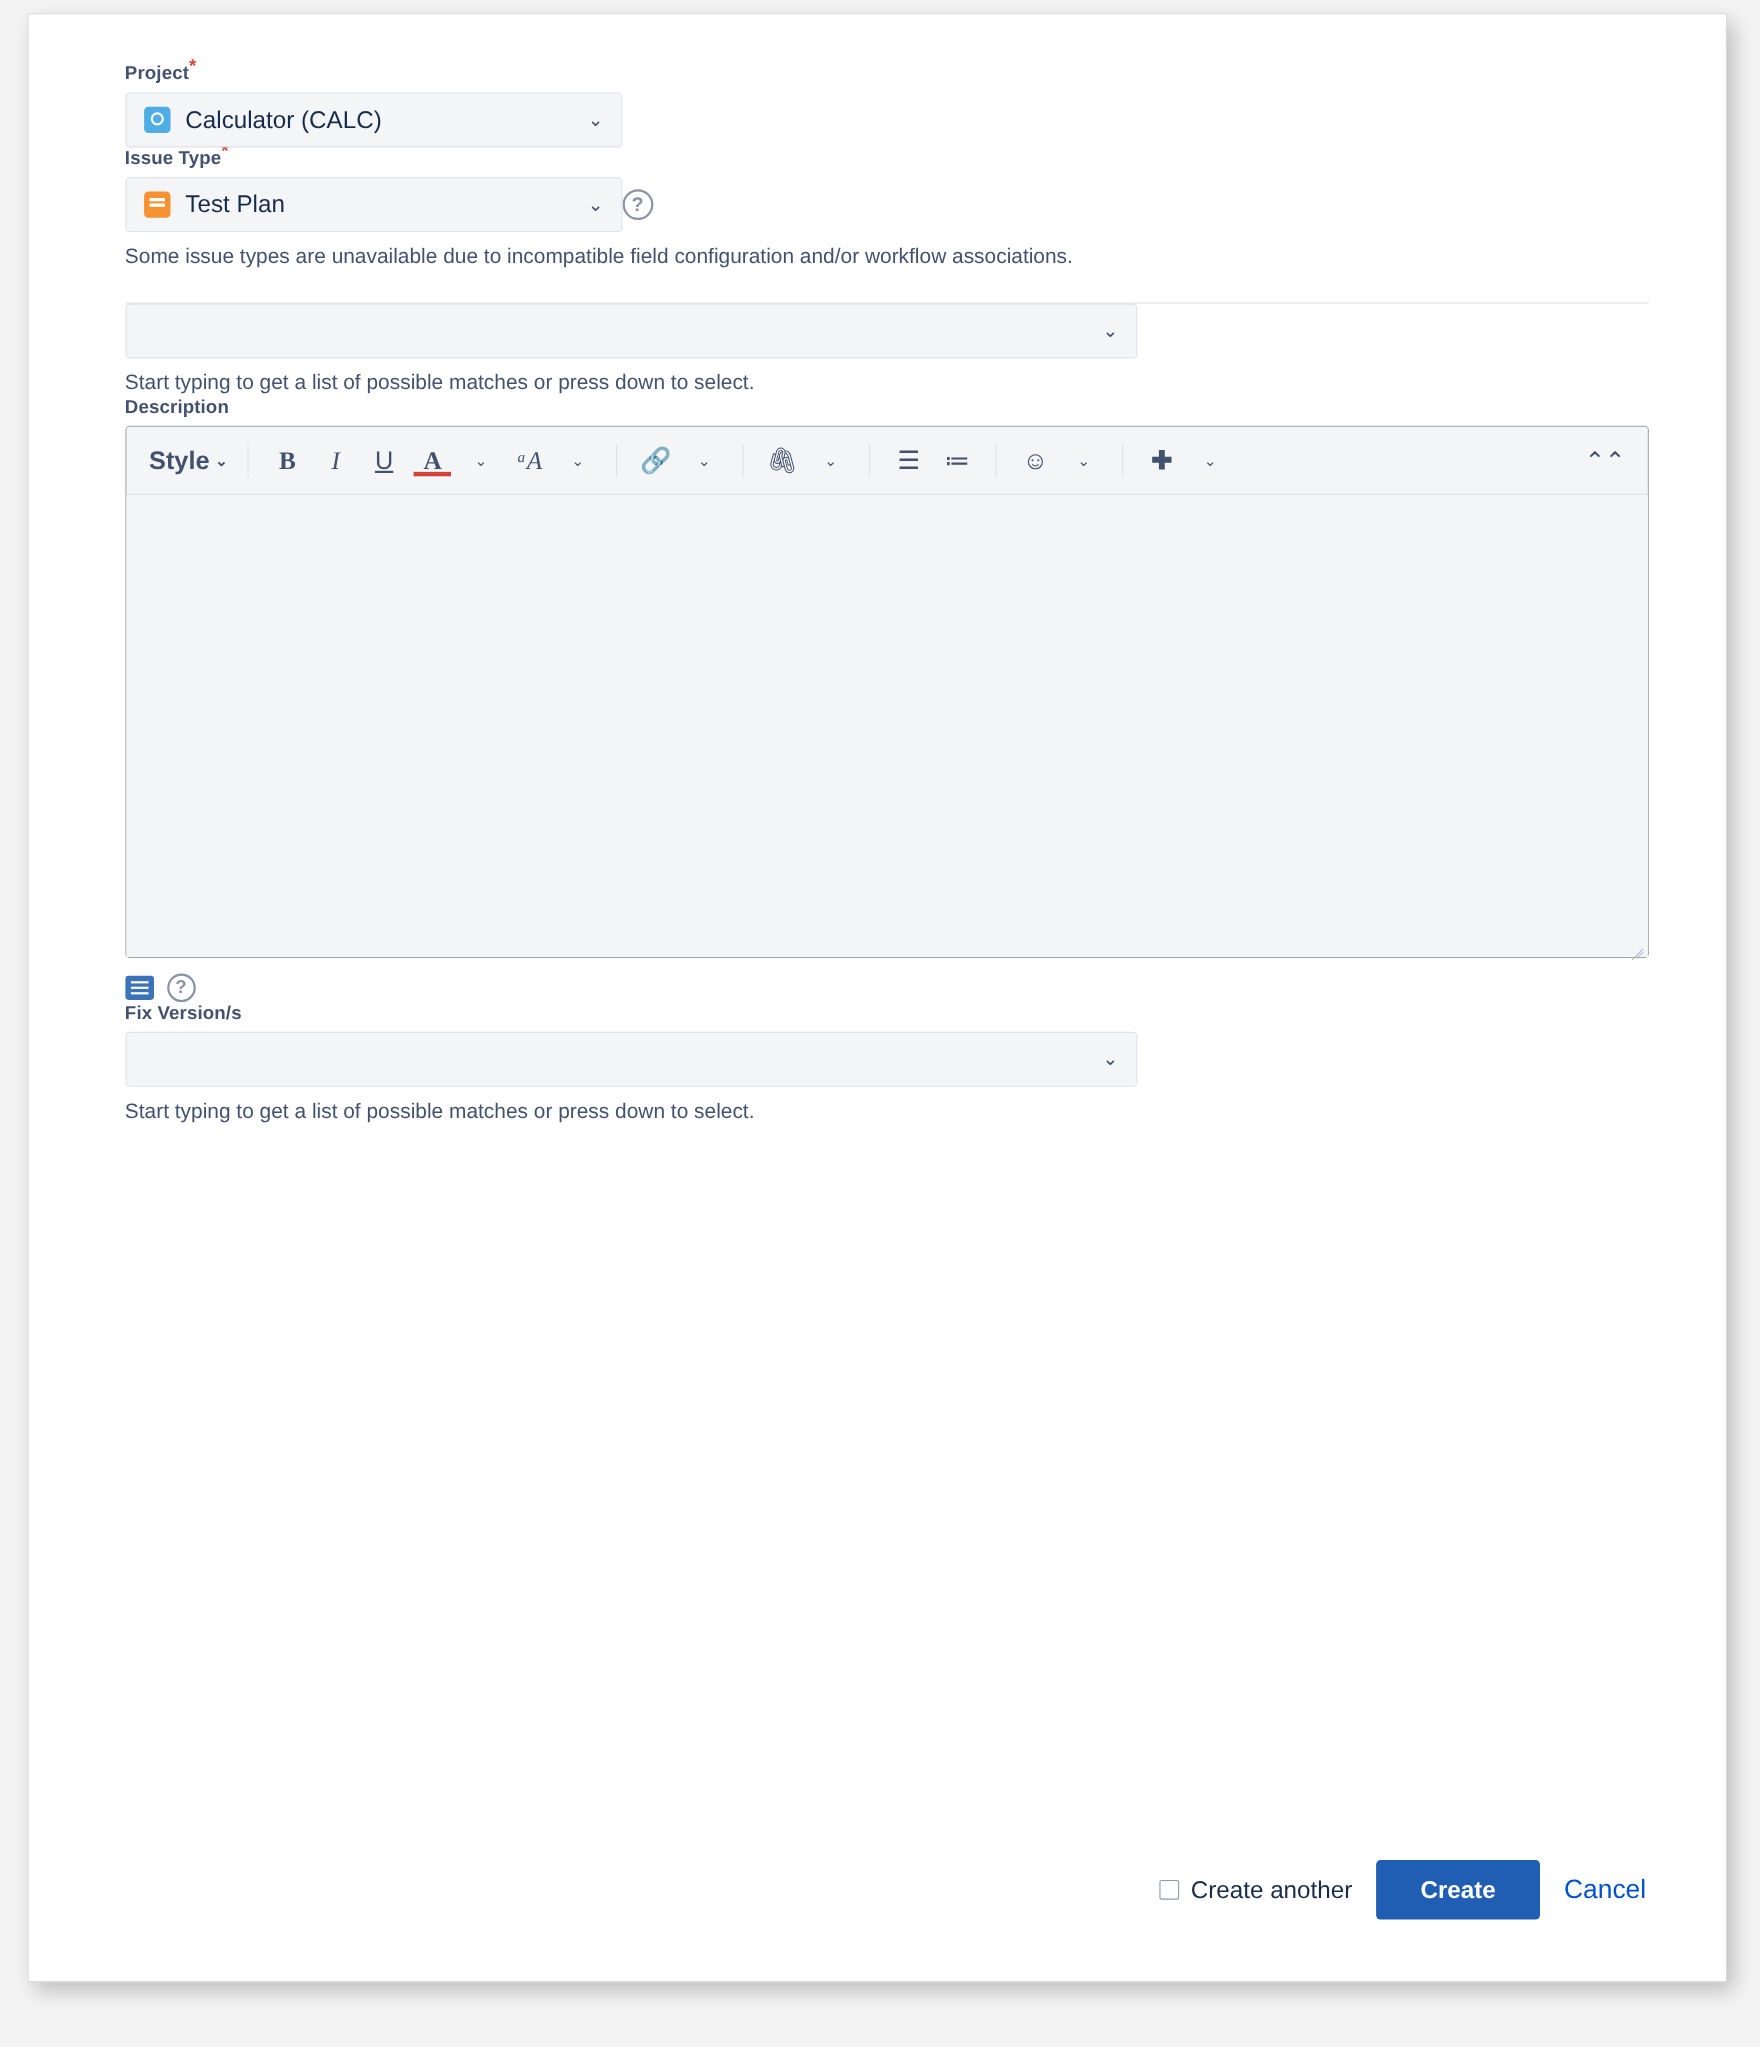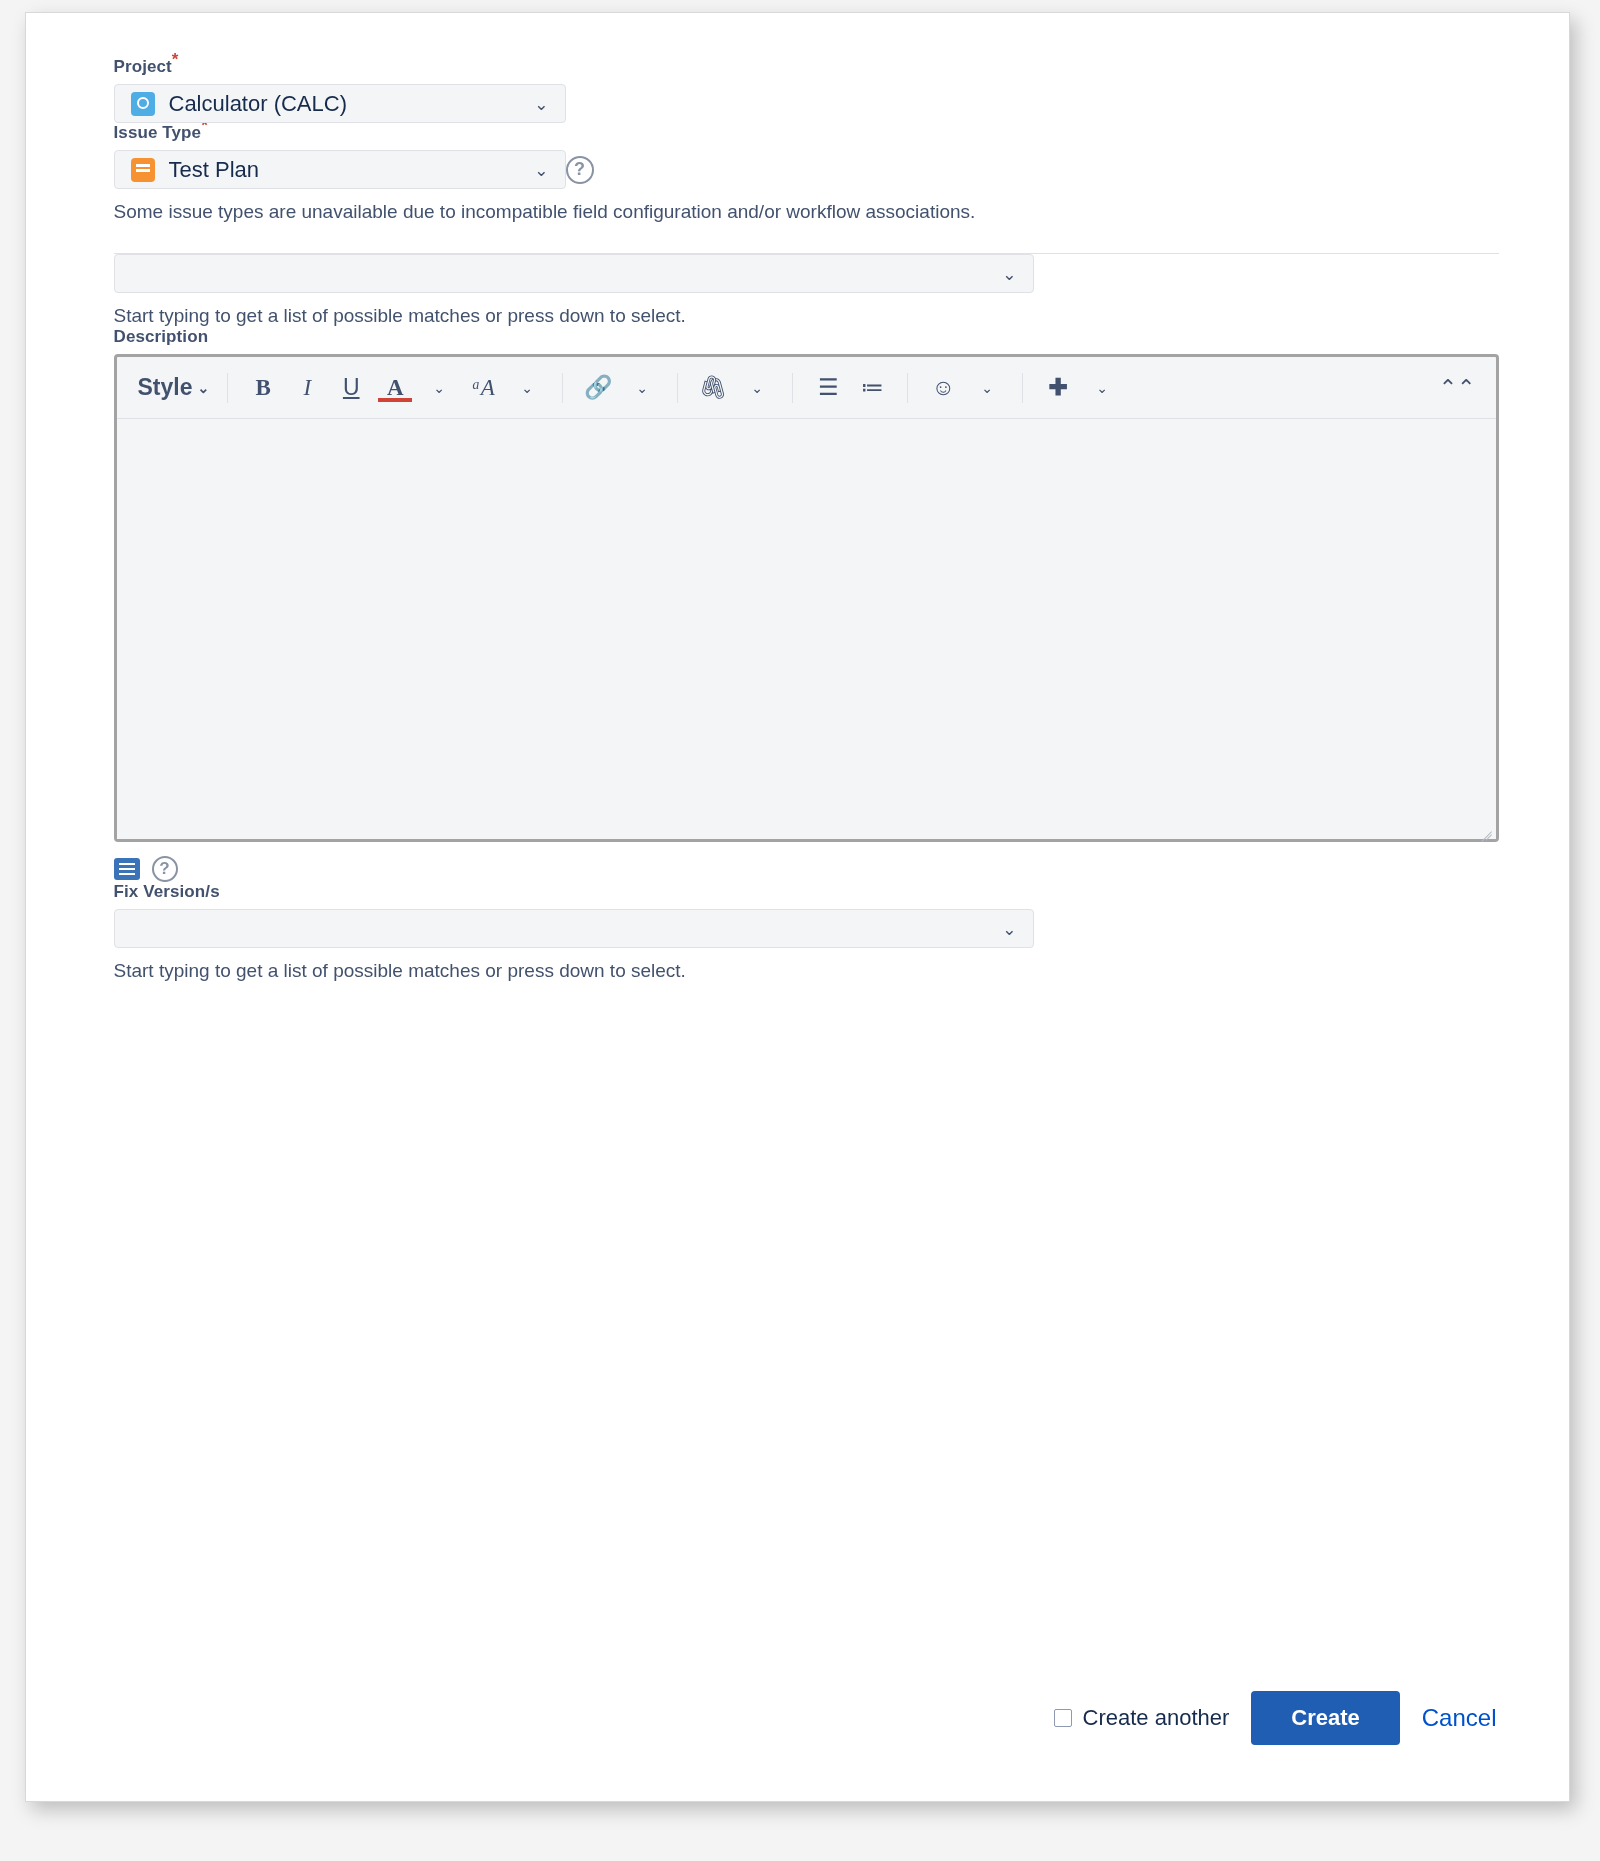--- a/index.html
+++ b/index.html
@@ -89,21 +89,21 @@
     font-size: 17px;
     font-weight: bold;
     vertical-align: super;
     line-height: 0;
   }
   .select-box {
     position: relative;
     background: #f4f5f7;
     border: 1px solid #dfe1e6;
     border-radius: 4px;
-    height: 39px;
+    height: 50px;
     display: flex;
     align-items: center;
     box-sizing: border-box;
     cursor: pointer;
   }
   .select-box.w-project { width: 452px; }
   .select-box.w-issuetype { width: 452px; }
   .select-box.w-component { width: 920px; }
   .select-box.w-fixversion { width: 920px; }
   .select-text {
@@ -188,21 +188,21 @@
     box-sizing: border-box;
     font-size: 21px;
     color: #172b4d;
     padding: 0 12px;
     font-family: "Liberation Sans", sans-serif;
   }
 
   
   .editor {
     width: 1385px;
-    border: 3px solid #a3a3a3;
+    border: 1px solid #a3a3a3;
     border-radius: 4px;
     background: #f4f5f7;
     box-sizing: border-box;
   }
   .toolbar {
     height: 62px;
     border-bottom: 1px solid #dfe1e6;
     display: flex;
     align-items: center;
     padding: 0 16px;

